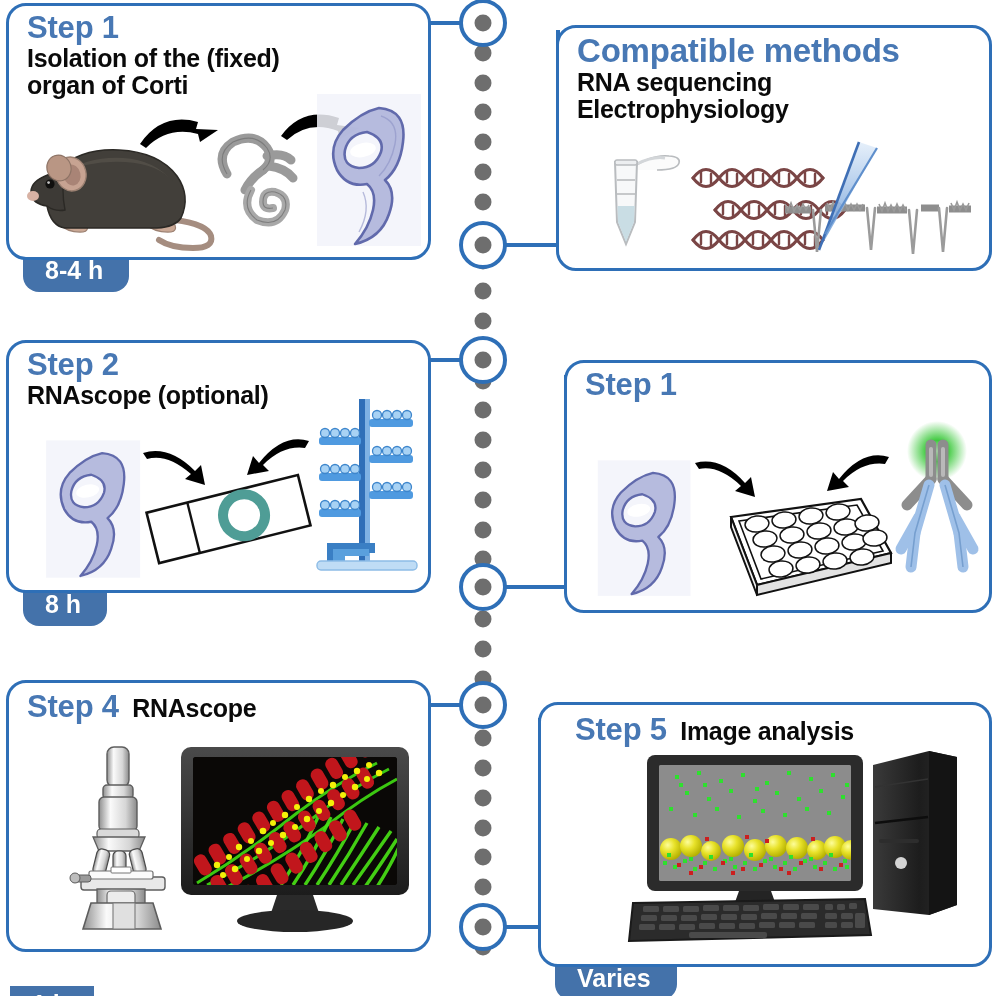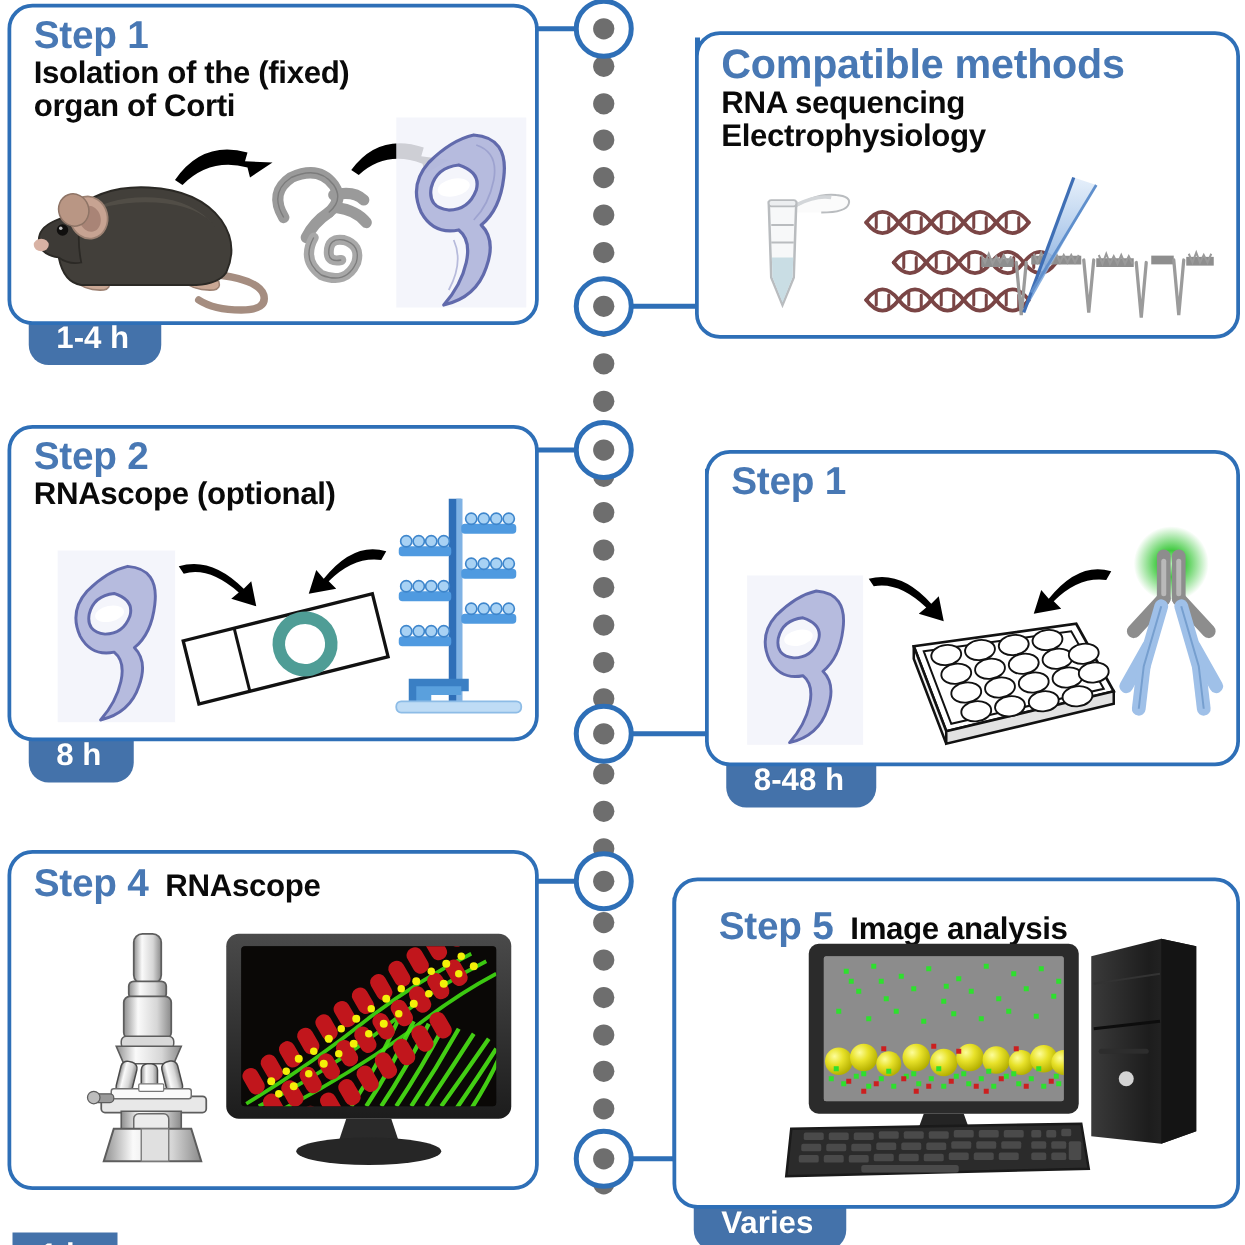--- a/index.html
+++ b/index.html
@@ -195,21 +195,21 @@
                    M56 44 Q38 46 34 62 Q31 78 48 80 Q64 80 70 64 Q74 50 56 44 Z"></path>
         </g>
         <g fill="none" stroke="#8d93c6" stroke-width="1.4" opacity=".6">
           <path d="M70 28 Q88 34 84 56 Q80 76 68 88"></path>
           <path d="M52 104 Q60 122 48 144"></path>
         </g>
         <ellipse cx="52" cy="62" rx="13" ry="7" fill="#ffffff" transform="rotate(-12 52 62)"></ellipse>
       </svg>
     </div>
   </div>
-  <div class="badge" style="left:23px;top:252px;">1-4 h</div>
+  <div class="badge" style="left:23px;top:252px;">8-4 h</div>
 
   <div class="card" style="left:556px;top:25px;width:436px;height:246px;padding-left:12px;">
     <div class="head titleblock">
       <span class="steplbl" style="font-size:33px;">Compatible methods</span>
       <span class="steptxt">RNA sequencing</span>
       <span class="steptxt">Electrophysiology</span>
     </div>
 
     <div class="art" style="left:48px;top:112px;width:98px;height:112px;">
       <svg width="98" height="112" viewBox="0 0 98 112">
@@ -469,21 +469,20 @@
           <path d="M30 112 L26 146"></path>
           <path d="M74 112 L78 146"></path>
         </g>
         <g stroke="#6d97c9" stroke-width="1.6" fill="none" opacity=".8">
           <path d="M44 64 L30 112 L26 146"></path>
           <path d="M60 64 L74 112 L78 146"></path>
         </g>
       </svg>
     </div>
   </div>
-  <div class="badge" style="left:581px;top:606px;">8-48 h</div>
 
   <div class="card" style="left:6px;top:680px;width:425px;height:272px;">
     <div class="head inlinehead" style="top:8px;">
       <span class="steplbl">Step 4</span>
       <span class="steptxt">RNAscope</span>
     </div>
 
     <div class="art" style="left:58px;top:58px;width:116px;height:190px;">
       <svg width="116" height="190" viewBox="0 0 116 190">
         <defs>
@@ -632,21 +631,21 @@
         </g>
 
         <path d="M100 152 h36 l6 18 h-48 z" fill="#2a2a2a"></path>
         <ellipse cx="118" cy="178" rx="58" ry="11" fill="#262626"></ellipse>
       </svg>
     </div>
   </div>
   <div class="badge" style="left:10px;top:945px;margin-top:41px;">1 h</div>
 
   <div class="card" style="left:538px;top:702px;width:454px;height:265px;">
-    <div class="head inlinehead" style="top:20px;left:34px;">
+    <div class="head inlinehead" style="top:9px;left:34px;">
       <span class="steplbl">Step 5</span>
       <span class="steptxt">Image analysis</span>
     </div>
 
     <div class="art" style="left:104px;top:48px;width:220px;height:150px;">
       <svg width="220" height="150" viewBox="0 0 220 150">
         <defs>
           <clipPath id="scr5">
               <rect x="14" y="12" width="192" height="116" rx="2"></rect>
             </clipPath>

